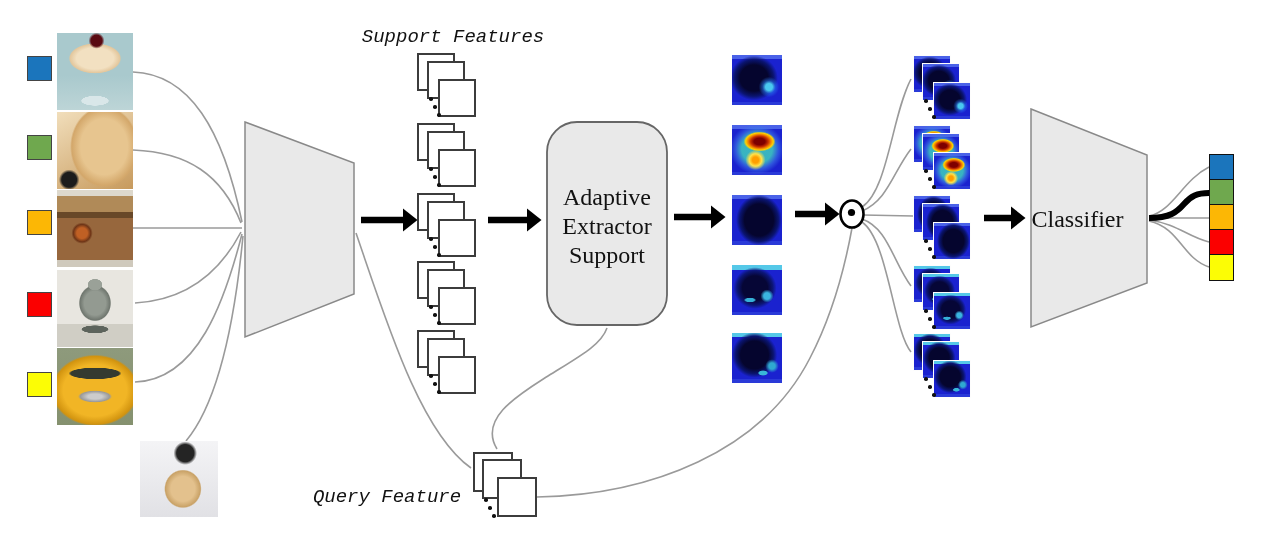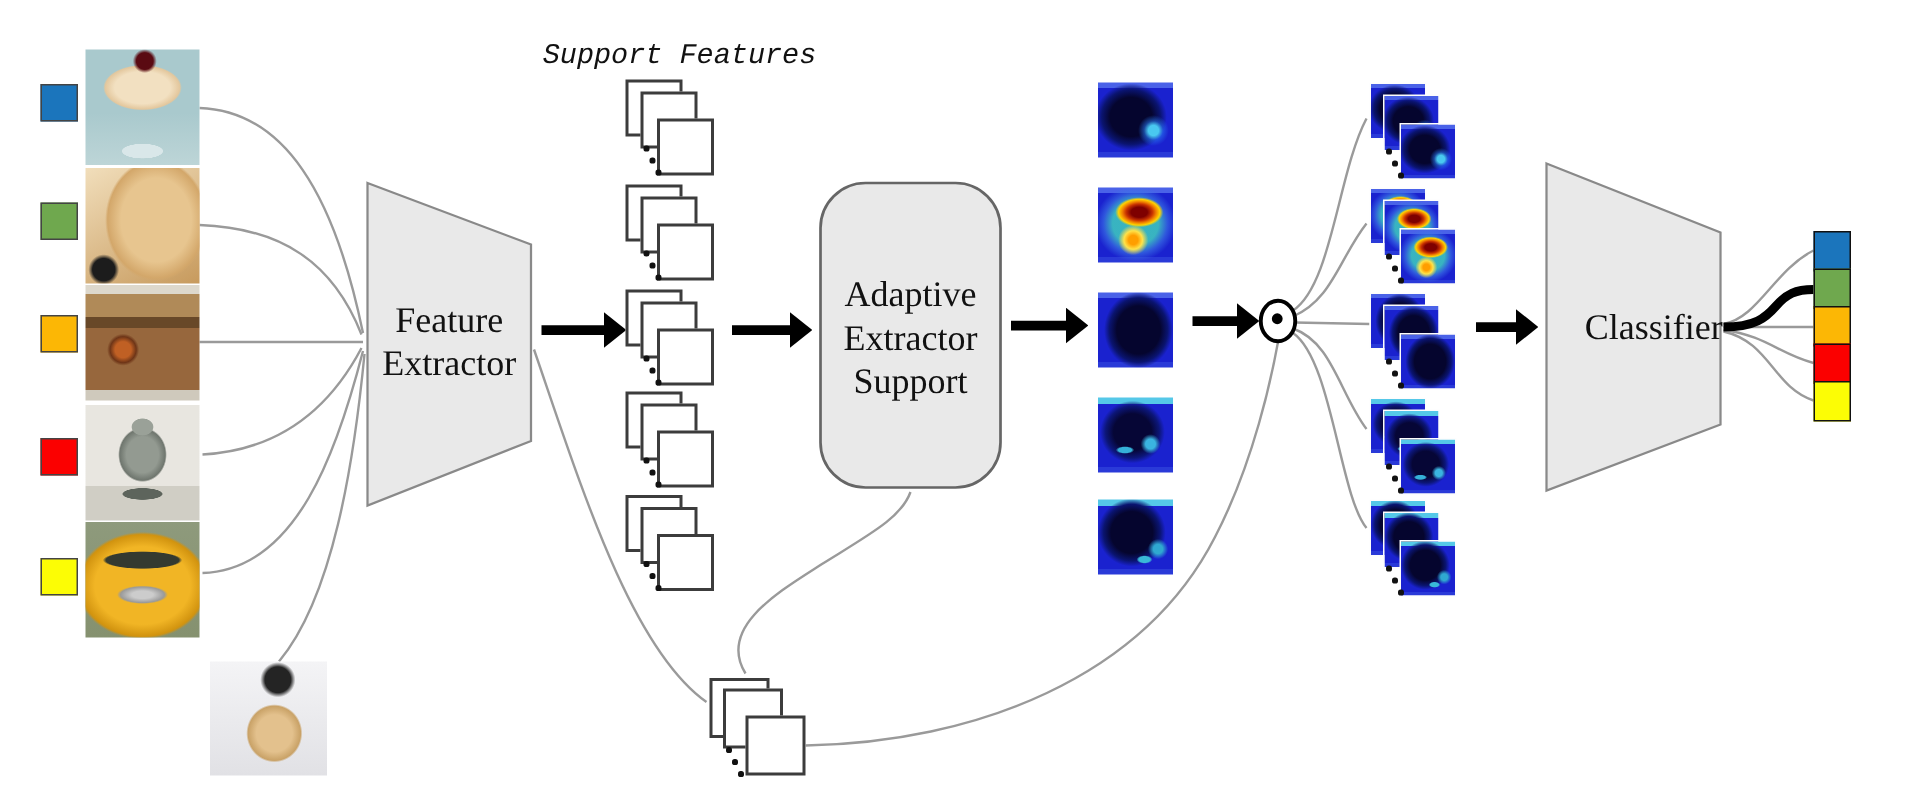--- a/index.html
+++ b/index.html
@@ -131,33 +131,30 @@
       <path d="M984,218 L1011,218"></path>
     </g>
 
     <g>
       <ellipse cx="852" cy="214" rx="11.5" ry="13.5" fill="#fff" stroke="#000" stroke-width="2.6"></ellipse>
       <circle cx="851.5" cy="212.5" r="3.6" fill="#000"></circle>
     </g>
   </svg>
 
   <div class="lbl italic" style="left:358px;top:26px;width:190px;">Support Features</div>
-
-  <div class="node-text" style="left:243px;top:200px;width:113px;">
-    <span>Feature</span><br>
-    <span>Extractor</span>
-  </div>
+  <div class="lbl italic" style="left:306px;top:486px;width:162px;">Query Feature</div>
+
 
   <div class="node-text" style="left:547px;top:183px;width:120px;">
     <span>Adaptive</span><br>
     <span>Extractor</span><br>
     <span>Support</span>
   </div>
 
-  <div class="node-text" style="left:1031px;top:205px;width:93px;padding-left:25px;">Classifier</div>
+  <div class="node-text" style="left:1031px;top:205px;width:93px;">Classifier</div>
 <div class="swatch" style="left: 27px; top: 56px; background: rgb(27, 117, 188);"></div>
     <div class="photo img-trifle-dessert" style="left: 57px; top: 33px;"></div>
     <div class="swatch" style="left: 27px; top: 135px; background: rgb(111, 168, 78);"></div>
     <div class="photo img-golden-retriever-dog" style="left: 57px; top: 112px;"></div>
     <div class="swatch" style="left: 27px; top: 210px; background: rgb(252, 183, 5);"></div>
     <div class="photo img-wooden-box" style="left: 57px; top: 190px;"></div>
     <div class="swatch" style="left: 27px; top: 292px; background: rgb(251, 0, 0);"></div>
     <div class="photo img-glass-vase" style="left: 57px; top: 270px;"></div>
     <div class="swatch" style="left: 27px; top: 372px; background: rgb(252, 253, 5);"></div>
     <div class="photo img-school-bus" style="left: 57px; top: 348px;"></div>

